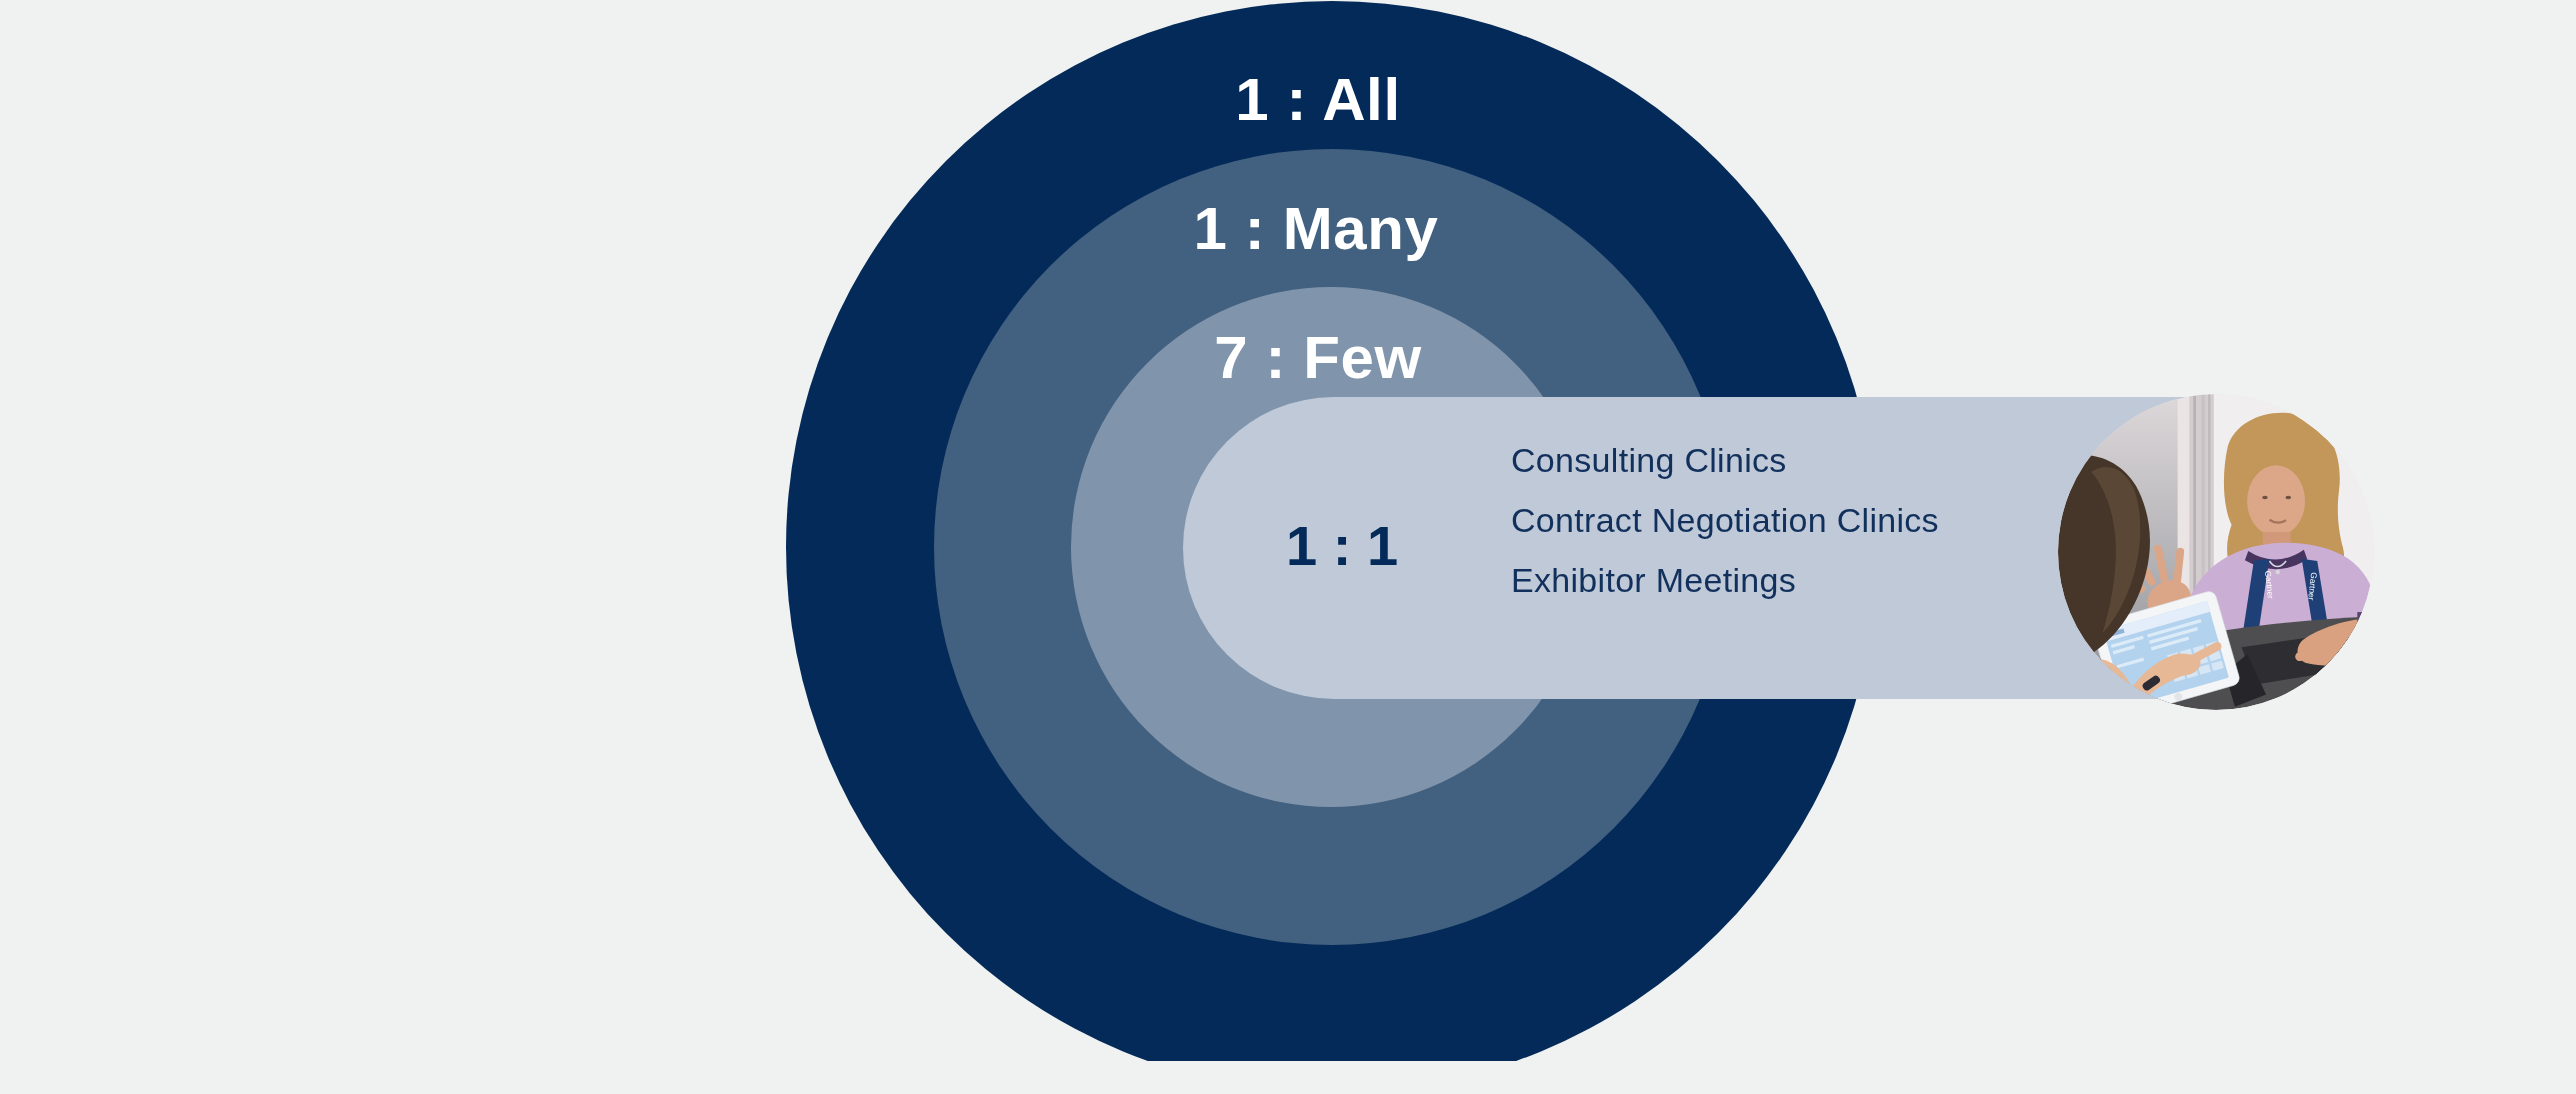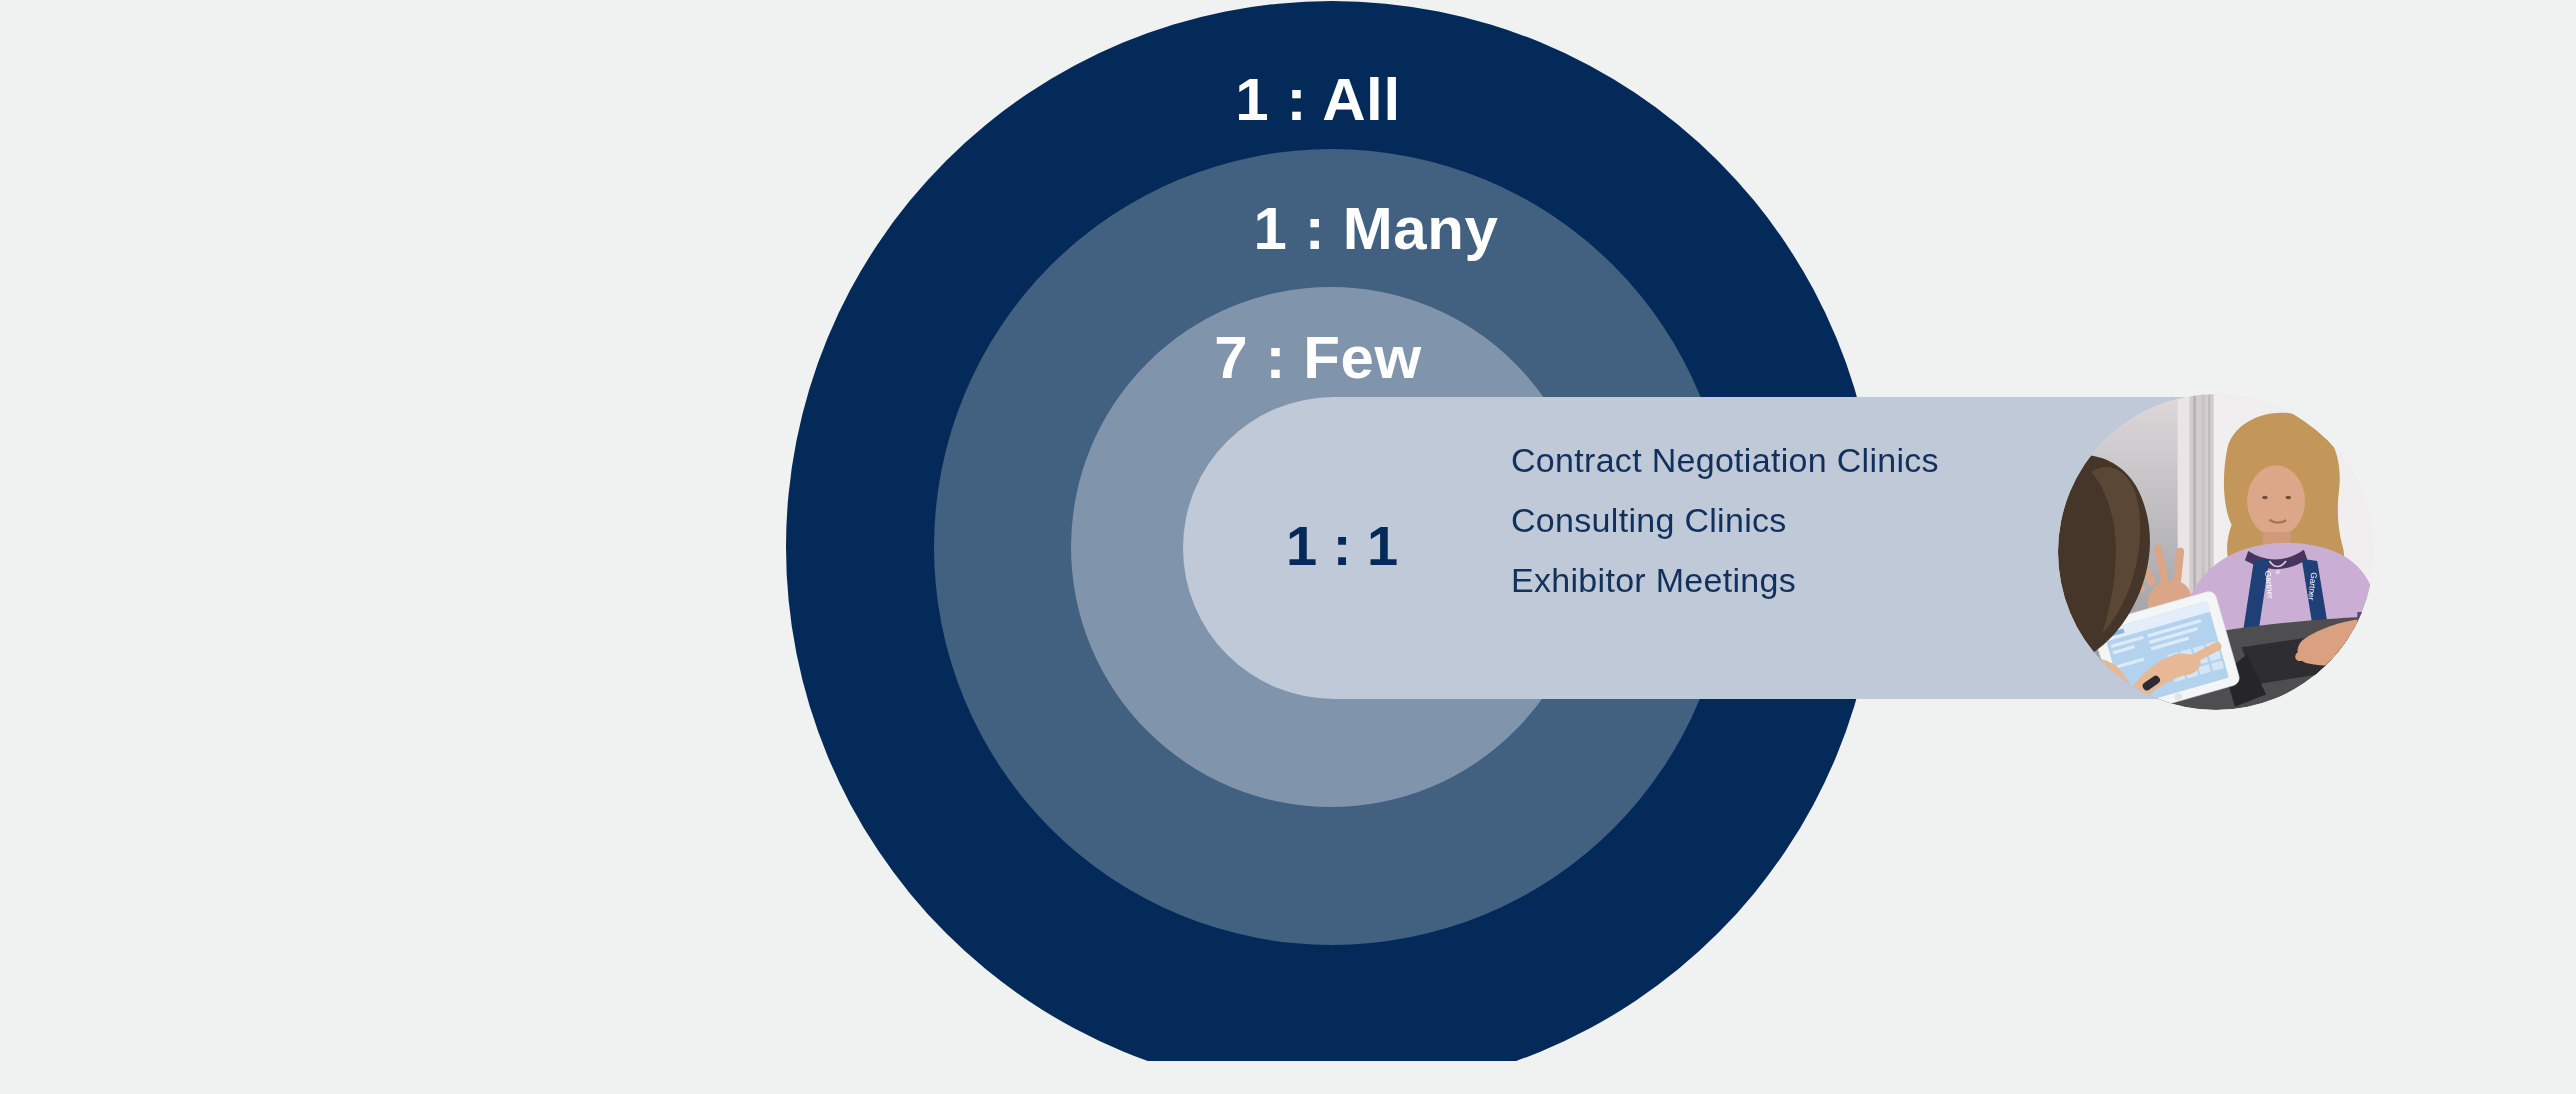--- a/index.html
+++ b/index.html
@@ -17,21 +17,21 @@
   #callout-pill{
     position:absolute;left:1183px;top:397px;width:1035px;height:302px;
     background:#bfc9d7;border-radius:151px 0 0 151px;
   }
   .ring-label{
     position:absolute;transform:translate(-50%,-50%);
     color:#ffffff;font-weight:bold;font-size:60px;line-height:1;
     white-space:nowrap;letter-spacing:0.6px;
   }
   #label-all {left:1318px;top:100px;}
-  #label-many{left:1376px;top:229px;}
+  #label-many{left:1316px;top:229px;}
   #label-few {left:1318px;top:358px;}
   #label-one{
     position:absolute;left:1314px;top:546px;transform:translate(-50%,-50%);
     color:#032a58;font-weight:bold;font-size:56px;line-height:1;white-space:nowrap;margin-left:28px;
   }
   #callout-list{
     position:absolute;left:1511px;top:430px;
     color:#11305c;font-size:34px;line-height:60px;
     letter-spacing:0.3px;white-space:nowrap;
   }
@@ -52,22 +52,22 @@
   <div class="circle" id="ring-few"></div>
 
   <div id="callout-pill"></div>
 
   <div class="ring-label" id="label-all">1 : All</div>
   <div class="ring-label" id="label-many">1 : Many</div>
   <div class="ring-label" id="label-few">7 : Few</div>
   <div id="label-one">1 : 1</div>
 
   <div id="callout-list">
+    <span class="callout-item">Consulting Clinics</span>
     <span class="callout-item">Contract Negotiation Clinics</span>
-    <span class="callout-item">Consulting Clinics</span>
     <span class="callout-item">Exhibitor Meetings</span>
   </div>
 
   <div id="photo-circle">
     <svg viewBox="0 0 568 568">
       <defs>
         <clipPath id="photoClip">
             <circle cx="284" cy="284" r="284"></circle>
           </clipPath>
         <linearGradient id="wallL" x1="0" y1="0" x2="0" y2="1">

